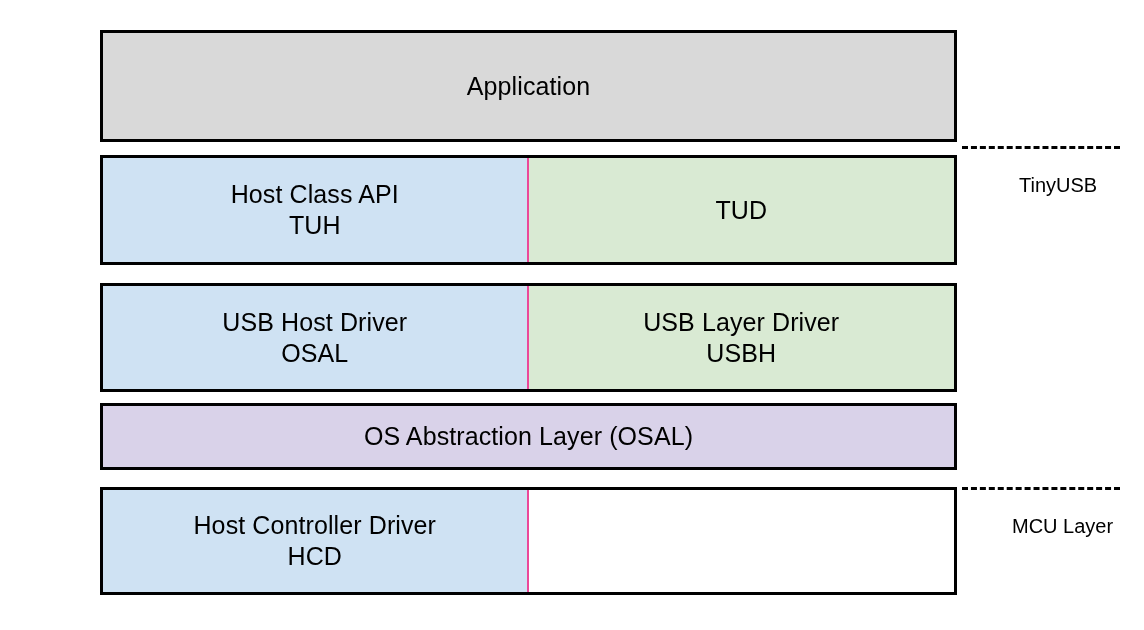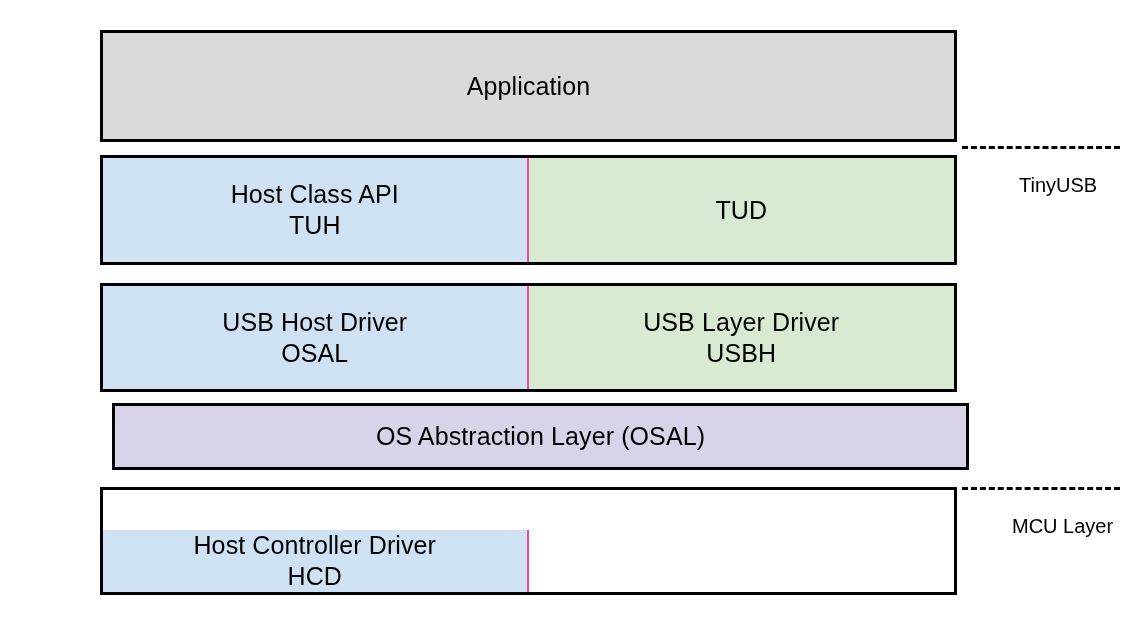--- a/index.html
+++ b/index.html
@@ -63,22 +63,22 @@
   
   .fill-gray   { background: #d9d9d9; }
   .fill-blue   { background: #cfe2f3; }
   .fill-green  { background: #d9ead3; }
   .fill-purple { background: #d9d2e9; }
 
   
   #row-application    { left: 66px; top: 30px;  width: 857px; height: 112px; }
   #row-class-api      { left: 66px; top: 155px; width: 857px; height: 110px; }
   #row-usb-driver     { left: 66px; top: 283px; width: 857px; height: 109px; }
-  #row-osal           { left: 78px; top: 403px; width: 857px; height: 67px;  }
-  #row-controller     { left: 66px; top: 487px; width: 857px; height: 108px; align-items: flex-end; }
+  #row-osal           { left: 66px; top: 403px; width: 857px; height: 67px;  }
+  #row-controller     { left: 66px; top: 487px; width: 857px; height: 108px; }
 
   #row-osal .layer-cell { font-size: 25px; }
 
   
   .bracket {
     position: absolute;
   }
   .bracket-line {
     position: absolute;
     left: 0;

